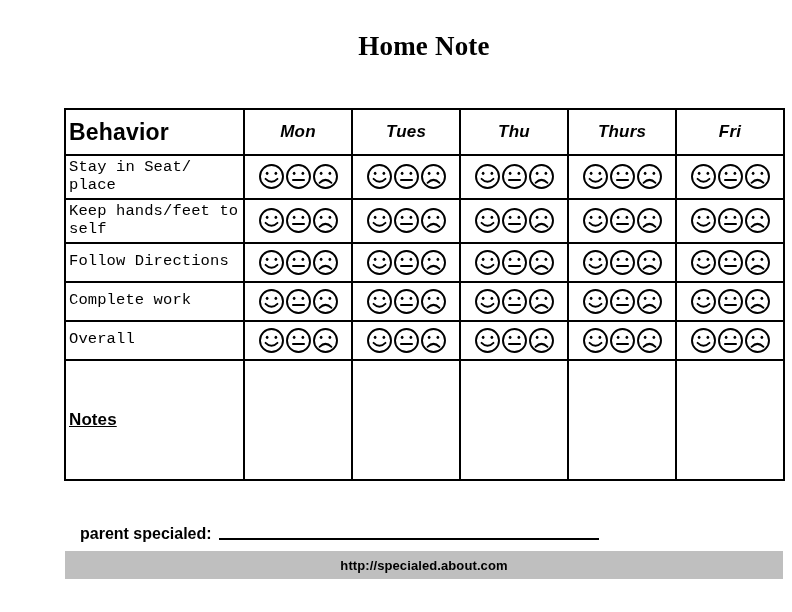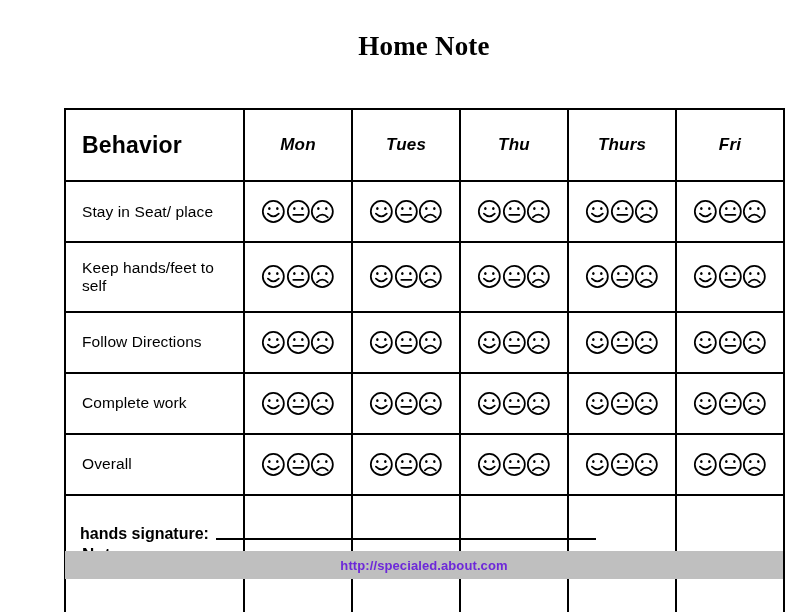--- a/index.html
+++ b/index.html
@@ -63,21 +63,21 @@
   .sheet {
     position: absolute;
     left: 36px;
     top: 108px;
     width: 719px;
     border-collapse: collapse;
     table-layout: fixed;
   }
   .sheet td, .sheet th {
     border: 2px solid #000;
-    padding: 16px;
+    padding: 3px;
     vertical-align: middle;
     background: #fff;
   }
   col.c-behavior { width: 179px; }
   col.c-day { width: 108px; }
 
   .hdr-behavior {
     font-size: 23px;
     font-weight: bold;
     text-align: left;
@@ -96,21 +96,21 @@
 
   .rowlabel {
     font-size: 15.5px;
     font-weight: normal;
     text-align: left;
     padding-left: 11px;
     padding-right: 4px;
     line-height: 1.16;
     letter-spacing: 0.1px;
   }
-  tr.r-behavior { height: 39px; }
+  tr.r-behavior { height: 39px; font-family: Liberation Mono, monospace; }
   tr.r-notes { height: 120px; text-decoration: underline; }
   .rowlabel.notes-label {
     font-weight: bold;
     font-size: 17px;
     vertical-align: middle;
   }
   td.facecell {
     text-align: center;
   }
   .faces {
@@ -149,21 +149,21 @@
     width: 718px;
     height: 28px;
     background: #bfbfbf;
     display: flex;
     align-items: center;
     justify-content: center;
   }
   .footer-text {
     font-size: 13px;
     font-weight: bold;
-    color: #6d28d9;
+    color: #000000;
     letter-spacing: 0.1px;
   }
 </style>
 </head>
 <body>
 
 <div class="page">
 
   <div class="title">Home Note</div>
 
@@ -758,21 +758,21 @@
           <td></td>
           <td></td>
           <td></td>
           <td></td>
           <td></td>
         </tr>
       </tbody>
   </table>
 
   <div class="signrow">
-    <span class="lbl">hands signature:</span>
+    <span class="lbl">parent specialed:</span>
     <span class="rule" style="flex:1 1 auto;"></span>
   </div>
 
   <div class="footer">
     <span class="footer-text">http://specialed.about.com</span>
   </div>
 
 </div>
 
 </body></html>

